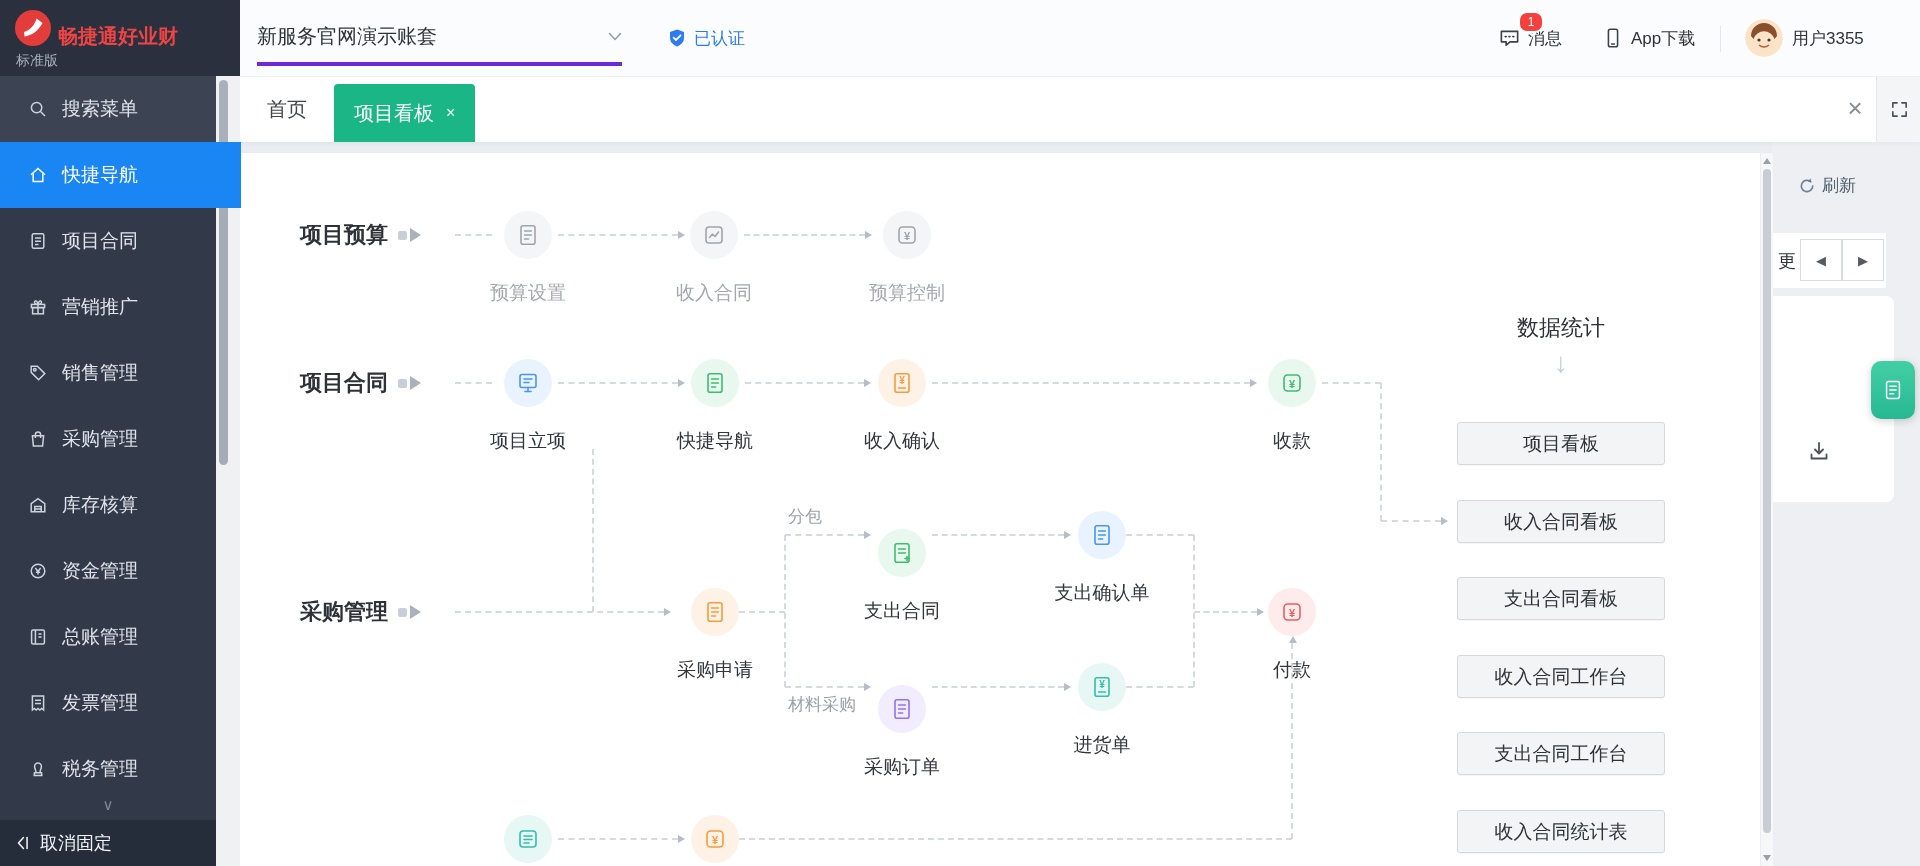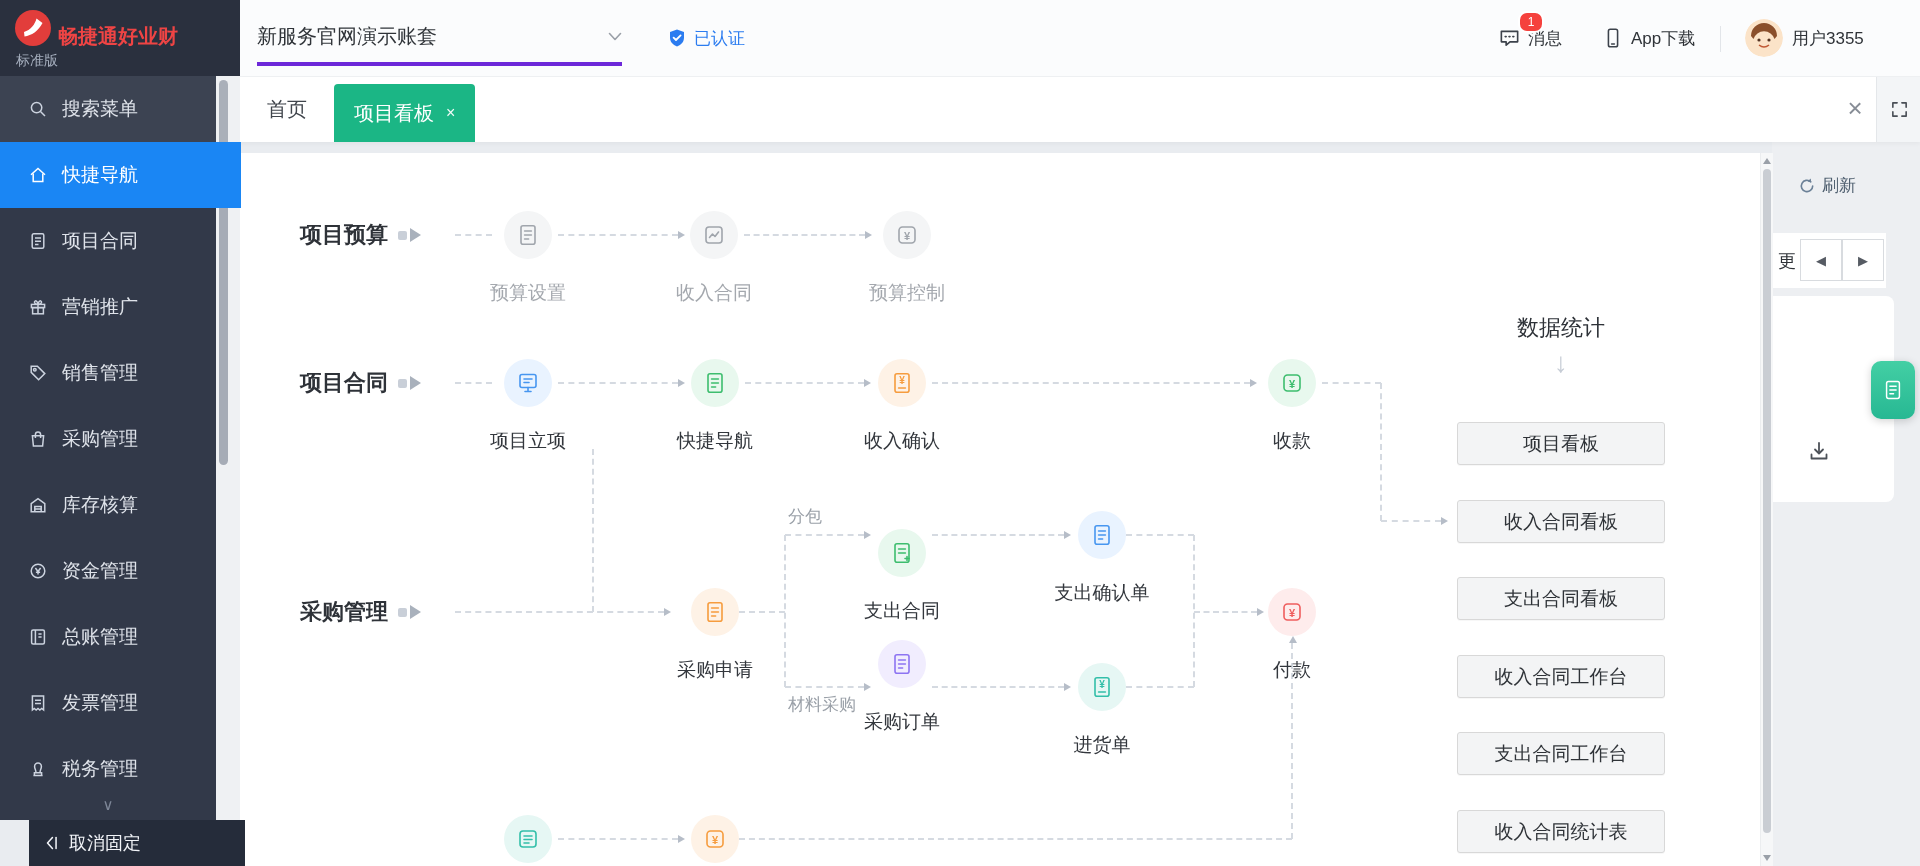--- a/index.html
+++ b/index.html
@@ -10,21 +10,21 @@
 
   
   #sb-header{position:absolute;left:0;top:0;width:240px;height:76px;background:#2a303e;z-index:6;}
   #sb-menu{position:absolute;left:0;top:76px;width:216px;height:744px;background:#323949;z-index:5;}
   .mi{position:absolute;left:0;width:241px;height:66px;display:flex;align-items:center;gap:14px;padding-left:28px;box-sizing:border-box;color:#dfe3ea;font-size:19px;cursor:pointer;}
   .mi svg{stroke:#ccd3df;stroke-width:1.5;fill:none;}
   .mi.active{background:#1a86f4;color:#fff;}
   .mi.active svg{stroke:#fff;}
   .mi.searchy{background:rgba(255,255,255,0.05);}
   #sb-more{position:absolute;left:0;top:796px;width:216px;text-align:center;color:#7e8798;font-size:15px;z-index:6;}
-  #sb-unpin{position:absolute;left:0;top:820px;width:216px;height:46px;background:#252c3a;display:flex;align-items:center;gap:8px;padding-left:14px;box-sizing:border-box;color:#f2f4f8;font-size:18px;cursor:pointer;z-index:7;margin-left:29px;}
+  #sb-unpin{position:absolute;left:0;top:820px;width:216px;height:46px;background:#252c3a;display:flex;align-items:center;gap:8px;padding-left:14px;box-sizing:border-box;color:#f2f4f8;font-size:18px;cursor:pointer;z-index:7;}
   #sb-strip{position:absolute;left:216px;top:76px;width:24px;height:790px;background:#eff1f3;z-index:4;}
   #sb-thumb{position:absolute;left:3px;top:4px;width:9px;height:385px;background:#a6acb6;border-radius:5px;}
 
   
   #topbar{position:absolute;left:240px;top:0;width:1680px;height:76px;background:#fbfcfd;border-bottom:1px solid #eef0f2;z-index:5;}
   #acct{position:absolute;left:17px;top:10px;width:365px;height:52px;display:flex;align-items:center;justify-content:space-between;border-bottom:4px solid #6d28d9;cursor:pointer;}
   #acct .txt{font-size:20px;color:#2f3338;}
   #cert{position:absolute;left:427px;top:0;height:76px;display:flex;align-items:center;gap:7px;color:#2b7cf0;font-size:17px;}
   #msgs{position:absolute;left:1258px;top:0;height:76px;display:flex;align-items:center;gap:7px;font-size:17px;color:#2f3338;cursor:pointer;}
   #msg-badge{position:absolute;left:1278px;top:11px;min-width:18px;height:18px;border-radius:9px;background:#f5413d;color:#fff;font-size:12px;line-height:18px;text-align:center;padding:0 2px;border:2px solid #fff;box-sizing:content-box;z-index:2;}
@@ -241,21 +241,21 @@
     </div>
     <div class="fnode" style="left:982px;top:435px">
       <div class="nc red">
           <svg width="24" height="24" viewBox="0 0 24 24">
             <rect x="4" y="4" width="16" height="16" rx="3.5"></rect>
             <text x="12" y="16.5" text-anchor="middle" font-size="11" font-weight="bold">¥</text>
           </svg>
         </div>
       <div class="nlabel">付款</div>
     </div>
-    <div class="fnode" style="left:592px;top:487px">
+    <div class="fnode" style="left:592px;top:532px">
       <div class="nc purple">
           <svg width="24" height="24" viewBox="0 0 24 24">
             <rect x="5" y="2.8" width="14" height="18.4" rx="2"></rect>
             <path d="M8.6 8 H15.4 M8.6 12 H15.4 M8.6 16 H12.6"></path>
           </svg>
         </div>
       <div class="nlabel">采购订单</div>
     </div>
     <div class="fnode" style="left:792px;top:510px">
       <div class="nc teal">

